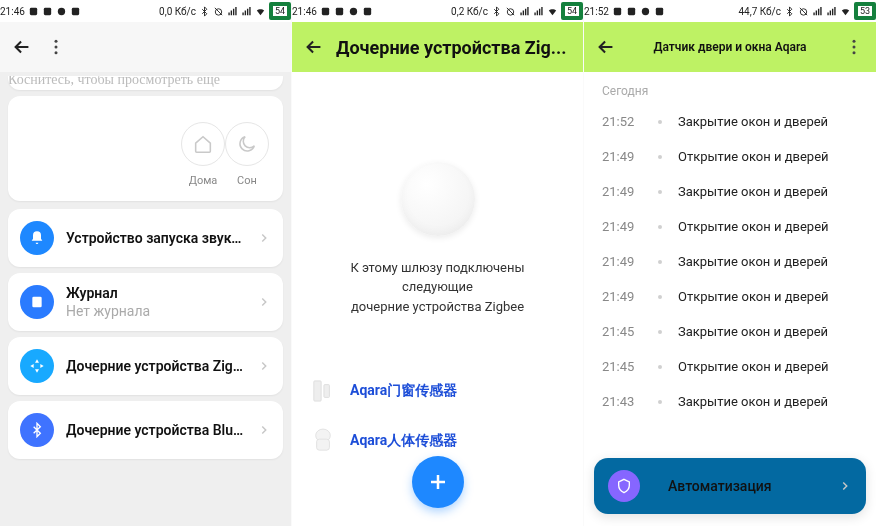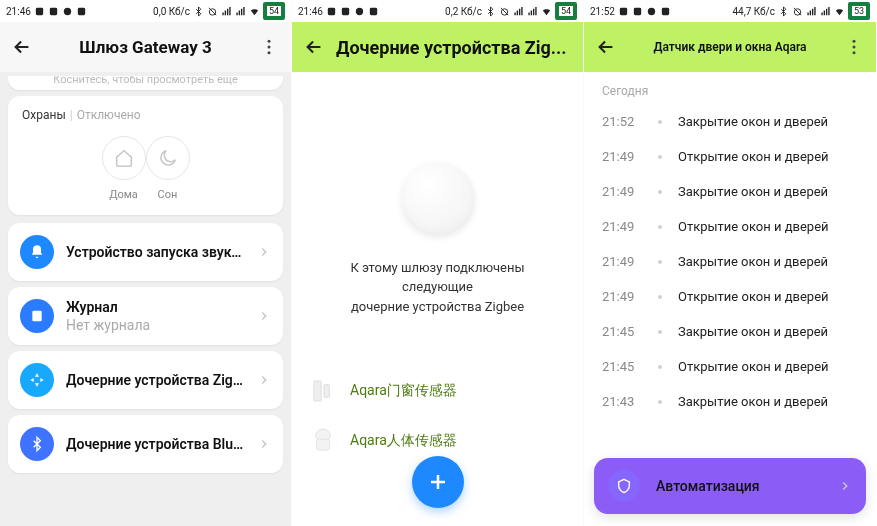--- a/index.html
+++ b/index.html
@@ -2,44 +2,44 @@
 <html><head>
 <meta charset="utf-8">
 <style>
   * { margin: 0; padding: 0; box-sizing: border-box; }
   body { font-family: -apple-system, Roboto, "Helvetica Neue", Arial, sans-serif; background: #fff; }
   .container { display: flex; width: 877px; height: 526px; }
   .screen { width: 292px; height: 526px; position: relative; background: #fff; overflow: hidden; border-right: 1px solid rgba(0,0,0,0.02); }
   .screen:last-child { border-right: none; }
 
   
-  .statusbar { height: 22px; display: flex; align-items: center; justify-content: space-between; padding: 0 6px; font-size: 10px; color: #222; background: #fff; gap: 13px; }
+  .statusbar { height: 22px; display: flex; align-items: center; justify-content: space-between; padding: 0 0; font-size: 10px; color: #222; background: #fff; gap: 13px; }
   .sb-left, .sb-right { display: flex; align-items: center; gap: 3px; }
   .sb-ico { width: 11px; height: 11px; display: inline-flex; align-items: center; justify-content: center; }
   .sb-ico svg { width: 11px; height: 11px; }
   .batt { border: 4px solid #15803d; border-radius: 2px; padding: 0 2px; font-size: 9px; line-height: 10px; }
 
   
   .header { height: 50px; display: flex; align-items: center; padding: 0 10px; gap: 10px; background: #bef264; }
   .header.light { background: #f7f7f7; }
   .h-title { font-size: 18px; font-weight: 700; color: #111; flex: 1; white-space: nowrap; overflow: hidden; text-overflow: ellipsis; }
   .h-title.center { text-align: center; flex: 1; font-size: 17px; }
   .h-title.thin { font-weight: 600; font-size: 12px; }
   .back { width: 24px; height: 24px; display: flex; align-items: center; justify-content: center; }
   .dots { width: 24px; height: 24px; display: flex; align-items: center; justify-content: center; }
 
   
   .s1-body { background: #efefef; height: calc(100% - 72px); padding: 4px 8px 0; overflow: hidden; }
-  .peek { background: #fff; border-radius: 0 0 12px 12px; height: 14px; margin-bottom: 6px; box-shadow: 0 1px 2px rgba(0,0,0,0.06); font-size: 11px; color: #bbb; text-align: center; overflow: hidden; line-height: 7px; }
+  .peek { background: #fff; border-radius: 0 0 12px 12px; height: 14px; margin-bottom: 6px; box-shadow: 0 1px 2px rgba(0,0,0,0.06); font-size: 14px; color: #bbb; overflow: hidden; line-height: 7px; font-family: Liberation Serif, serif; }
   .card { background: #fff; border-radius: 12px; box-shadow: 0 1px 2px rgba(0,0,0,0.06); margin-bottom: 8px; }
   .guard { padding: 12px 14px 14px; }
   .guard-hdr { font-size: 12px; color: #333; }
   .guard-hdr .sep { color: #ccc; margin: 0 4px; }
   .guard-hdr .off { color: #aaa; }
-  .mode-row { display: flex; justify-content: center; margin-top: 14px; }
+  .mode-row { display: flex; justify-content: flex-end; margin-top: 14px; }
   .mode { display: flex; flex-direction: column; align-items: center; gap: 8px; }
   .mode-ico { width: 44px; height: 44px; border: 1px solid #e6e6e6; border-radius: 50%; display: flex; align-items: center; justify-content: center; color: #c9c9c9; }
   .mode-label { font-size: 11px; color: #888; }
   .list-item { display: flex; align-items: center; padding: 12px 12px; gap: 12px; }
   .icocirc { width: 34px; height: 34px; border-radius: 50%; display: flex; align-items: center; justify-content: center; flex-shrink: 0; }
   .icocirc.blue1 { background: #1e88ff; }
   .icocirc.blue2 { background: #2a7bff; }
   .icocirc.blue3 { background: #18a9ff; }
   .icocirc.blue4 { background: #3f73ff; }
   .icocirc.purple { background: #8666ff; }
@@ -50,31 +50,31 @@
   .list-gap { margin-bottom: 6px; }
 
   
   .s2-body { height: calc(100% - 72px); position: relative; display: flex; flex-direction: column; justify-content: center; }
   .s2-hero { display: flex; flex-direction: column; align-items: center; padding: 30px 24px 20px; }
   .orb { width: 74px; height: 74px; border-radius: 50%; background: radial-gradient(circle at 35% 30%, #ffffff, #f0f0f0); box-shadow: 0 2px 6px rgba(0,0,0,0.08), inset 0 -4px 10px rgba(0,0,0,0.03); }
   .s2-desc { font-size: 13px; color: #333; text-align: center; margin-top: 22px; line-height: 1.5; }
   .s2-list { margin-top: 30px; }
   .s2-row { display: flex; align-items: center; padding: 12px 18px; gap: 14px; }
   .s2-thumb { width: 26px; height: 26px; display: flex; align-items: center; justify-content: center; }
-  .s2-name { font-size: 14px; font-weight: 400; color: #4d7c0f; }
+  .s2-name { font-size: 14px; font-weight: 700; color: #1d4ed8; }
   .fab { position: absolute; bottom: 18px; left: 50%; transform: translateX(-50%); width: 52px; height: 52px; border-radius: 50%; background: #1e88ff; display: flex; align-items: center; justify-content: center; box-shadow: 0 4px 10px rgba(30,136,255,0.35); }
 
   
   .s3-body { height: calc(100% - 72px); position: relative; display: flex; flex-direction: column; }
   .s3-sec { font-size: 12px; color: #aaa; padding: 12px 18px 6px; }
   .s3-row { display: flex; align-items: center; padding: 10px 18px; gap: 16px; font-size: 13px; }
   .s3-time { color: #888; width: 40px; }
   .s3-dot { width: 4px; height: 4px; border-radius: 50%; background: #d0d0d0; }
   .s3-text { color: #222; }
-  .s3-bottom { position: absolute; bottom: 12px; left: 10px; right: 10px; background: #8b5cf6; border-radius: 14px; box-shadow: 0 3px 12px rgba(0,0,0,0.12); display: flex; align-items: center; padding: 12px 14px; gap: 16px; }
+  .s3-bottom { position: absolute; bottom: 12px; left: 10px; right: 10px; background: #0369a1; border-radius: 14px; box-shadow: 0 3px 12px rgba(0,0,0,0.12); display: flex; align-items: center; padding: 12px 14px; gap: 28px; }
 </style>
 </head>
 <body>
 
 <div class="container">
 
   <div class="screen">
     <div class="statusbar">
       <div class="sb-left">
         <span>21:46</span>
@@ -130,37 +130,33 @@
         <span class="batt">54</span>
       </div>
     </div>
 
     <div class="header light">
       <div class="back">
         <svg width="22" height="22" viewBox="0 0 24 24" fill="none" stroke="#222" stroke-width="2.2">
             <path d="M19 12H5M11 18l-6-6 6-6"></path>
           </svg>
       </div>
-      <div class="h-title center">Шлюз Gateway 3</div>
       <div class="dots">
         <svg width="20" height="20" viewBox="0 0 24 24" fill="#444">
             <circle cx="12" cy="5" r="1.8"></circle>
             <circle cx="12" cy="12" r="1.8"></circle>
             <circle cx="12" cy="19" r="1.8"></circle>
           </svg>
       </div>
     </div>
 
     <div class="s1-body">
       <div class="peek">Коснитесь, чтобы просмотреть еще</div>
 
       <div class="card guard">
-        <div class="guard-hdr">
-          <span>Охраны</span><span class="sep">|</span><span class="off">Отключено</span>
-        </div>
         <div class="mode-row">
           <div class="mode">
             <div class="mode-ico">
                 <svg width="22" height="22" viewBox="0 0 24 24" fill="none" stroke="#c9c9c9" stroke-width="1.7">
                   <path d="M4 11l8-7 8 7v9a1 1 0 0 1-1 1H5a1 1 0 0 1-1-1z"></path>
                 </svg>
               </div>
             <span class="mode-label">Дома</span>
           </div>
           <div class="mode">

